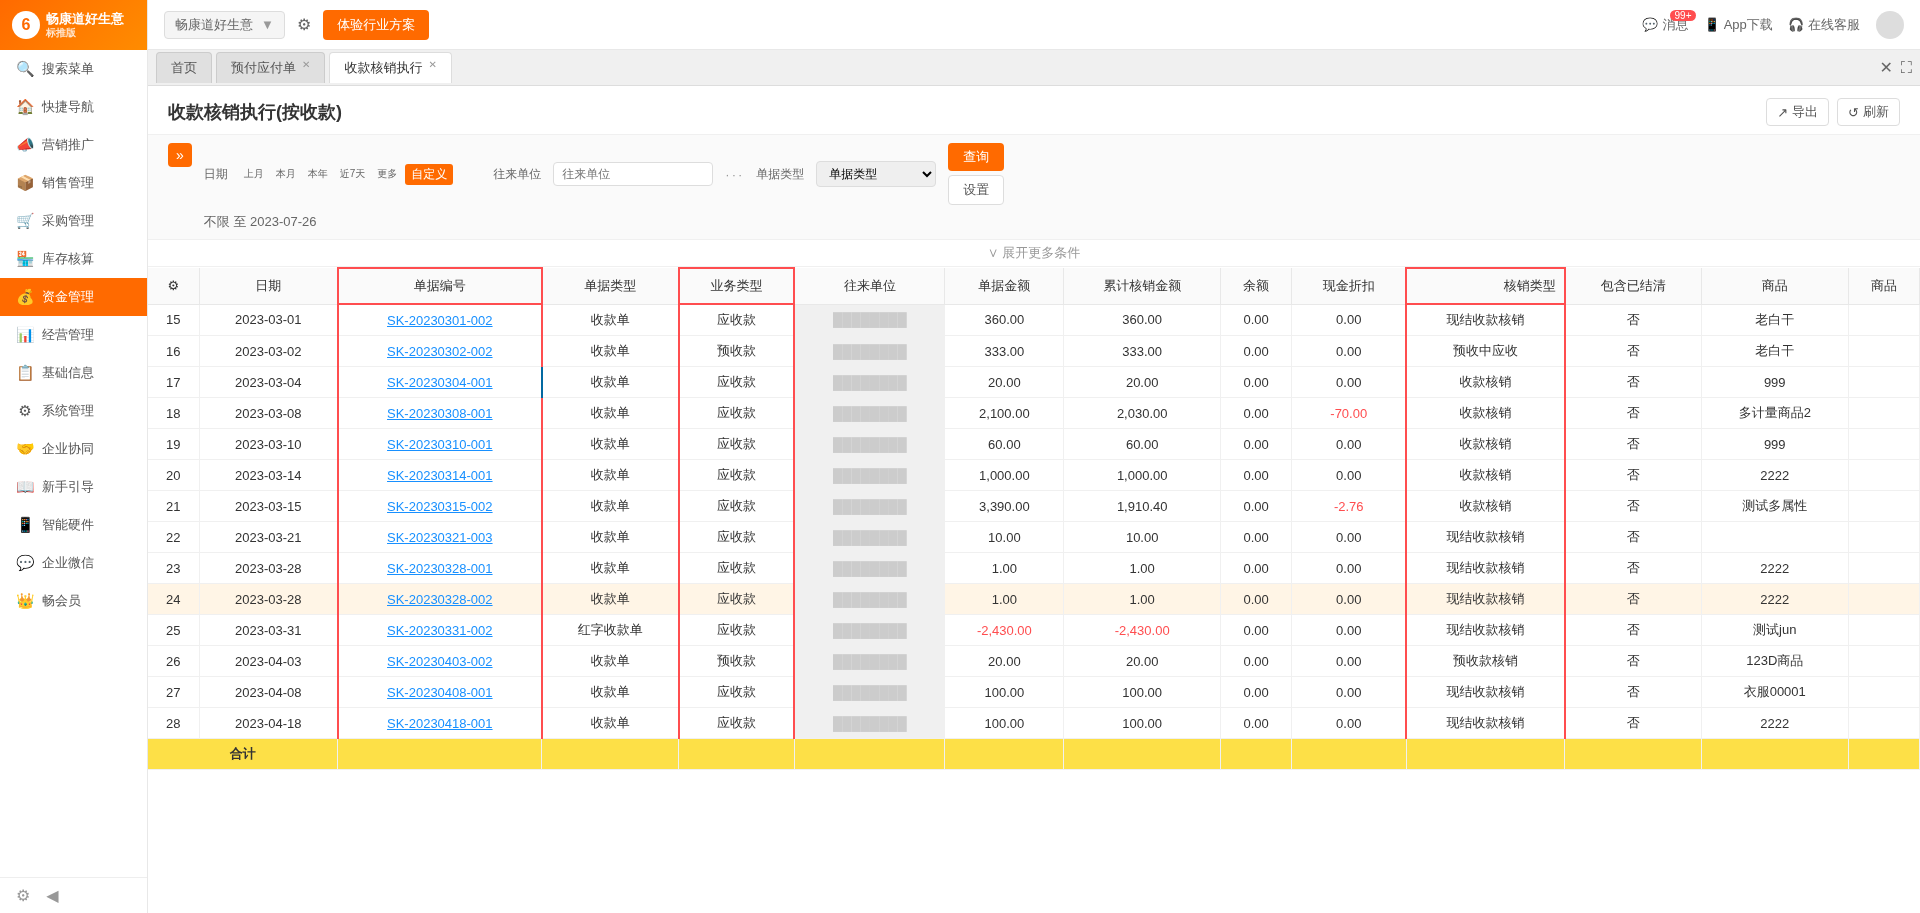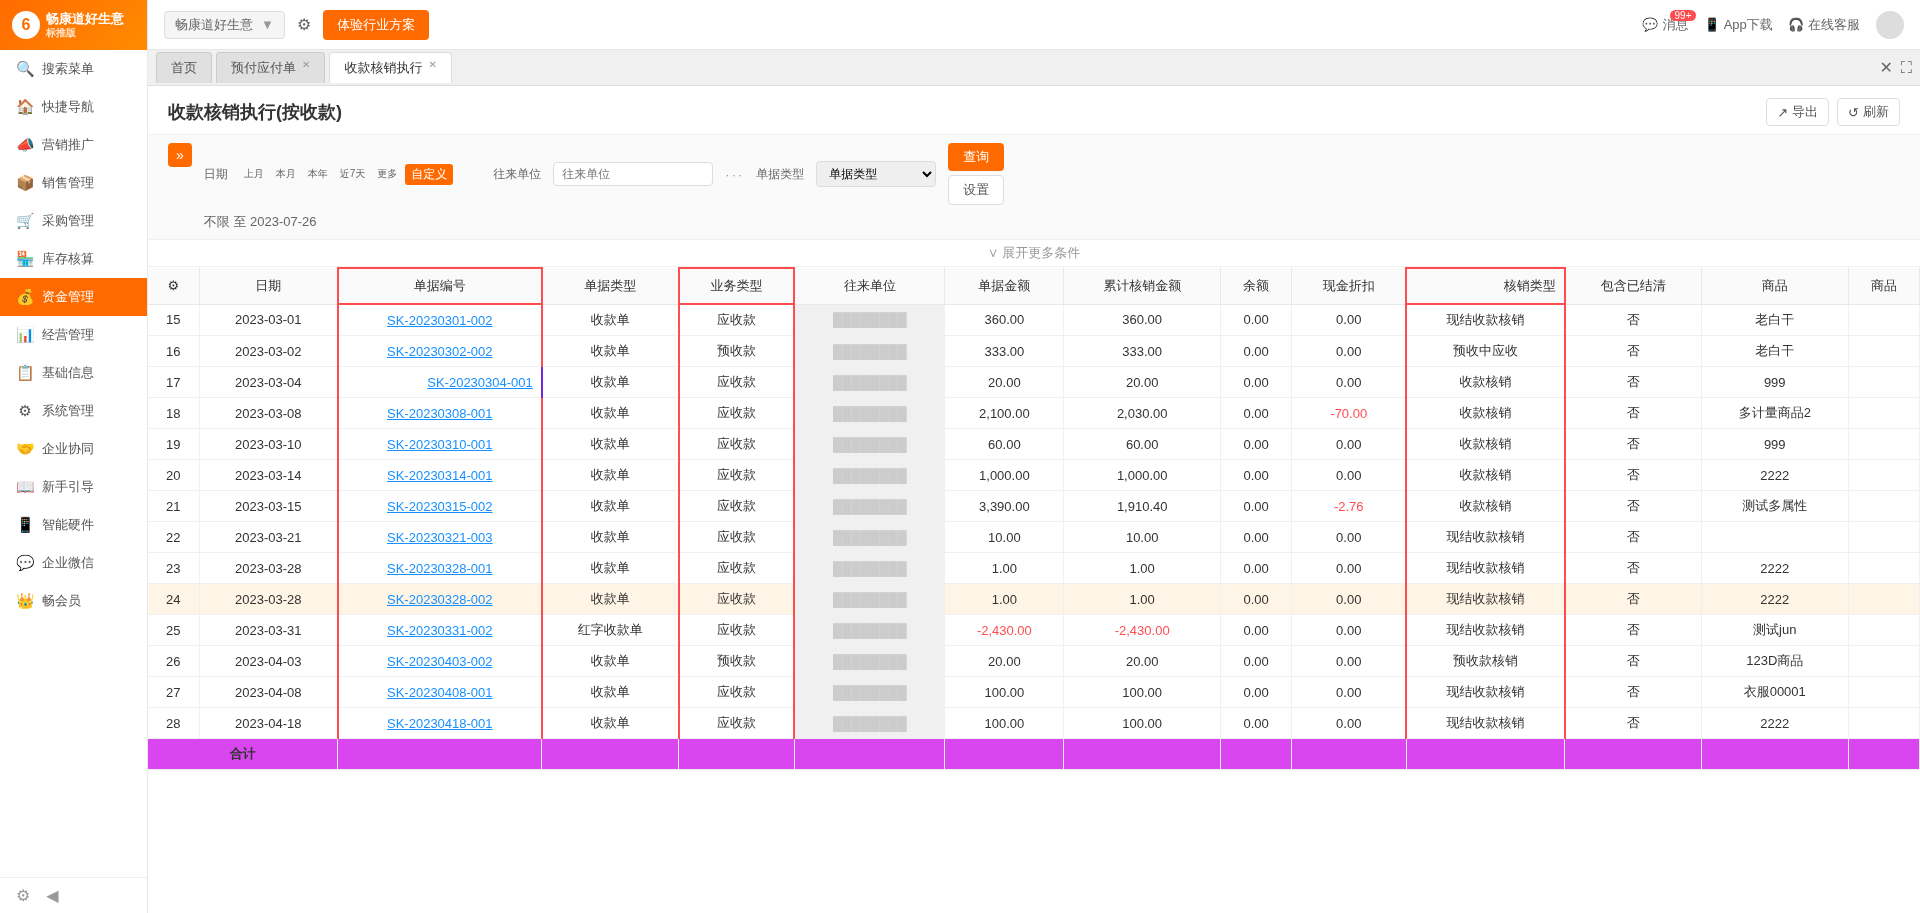--- a/index.html
+++ b/index.html
@@ -64,21 +64,21 @@
     .expand-btn { background: none; border: none; color: #999; font-size: 12px; cursor: pointer; }
 
     
     .table-container { flex: 1; overflow: auto; }
     table { width: 100%; border-collapse: collapse; font-size: 12px; }
     thead th { background: #fafafa; border-bottom: 1px solid #e8e8e8; border-right: 1px solid #e8e8e8; padding: 8px 8px; text-align: center; color: #333; font-weight: 500; white-space: nowrap; position: sticky; top: 0; z-index: 1; }
     tbody td { border-bottom: 1px solid #f0f0f0; border-right: 1px solid #f0f0f0; padding: 6px 8px; text-align: center; color: #333; white-space: nowrap; }
     tbody tr.highlighted { background: #fff5e6; }
     .link { color: #1890ff; text-decoration: underline; cursor: pointer; }
     .negative { color: #ff4d4f; }
-    .total-row td { font-weight: bold; background: #d946ef; margin-top: 48px; }
+    .total-row td { font-weight: bold; background: #fde047; margin-top: 48px; }
 
     
     .table-container::-webkit-scrollbar { height: 8px; width: 8px; }
     .table-container::-webkit-scrollbar-thumb { background: #ccc; border-radius: 4px; }
 
     
     .filter-toggle { background: #ff6a00; color: #fff; border: none; border-radius: 4px; padding: 4px 8px; cursor: pointer; font-size: 14px; }
   </style>
 </head>
 <body>
@@ -310,21 +310,21 @@
       <td>0.00</td>
       <td class="">0.00</td>
       <td style="border-left:2px solid #ff4d4f;border-right:2px solid #ff4d4f;">预收中应收</td>
       <td>否</td>
       <td>老白干</td>
       <td style="min-width:40px;"></td>
     </tr>
             <tr>
       <td>17</td>
       <td>2023-03-04</td>
-      <td style="border-left:2px solid #ff4d4f;border-right:2px solid #6d28d9;text-align:right;"><span class="link">SK-20230304-001</span></td>
+      <td style="border-left:2px solid #ff4d4f;border-right:2px solid #0369a1;"><span class="link">SK-20230304-001</span></td>
       <td>收款单</td>
       <td style="border-left:2px solid #ff4d4f;border-right:2px solid #ff4d4f;">应收款</td>
       <td style="color:#ccc;background:#f0f0f0;min-width:80px;">████████</td>
       <td class="">20.00</td>
       <td class="">20.00</td>
       <td>0.00</td>
       <td class="">0.00</td>
       <td style="border-left:2px solid #ff4d4f;border-right:2px solid #ff4d4f;">收款核销</td>
       <td>否</td>
       <td>999</td>

